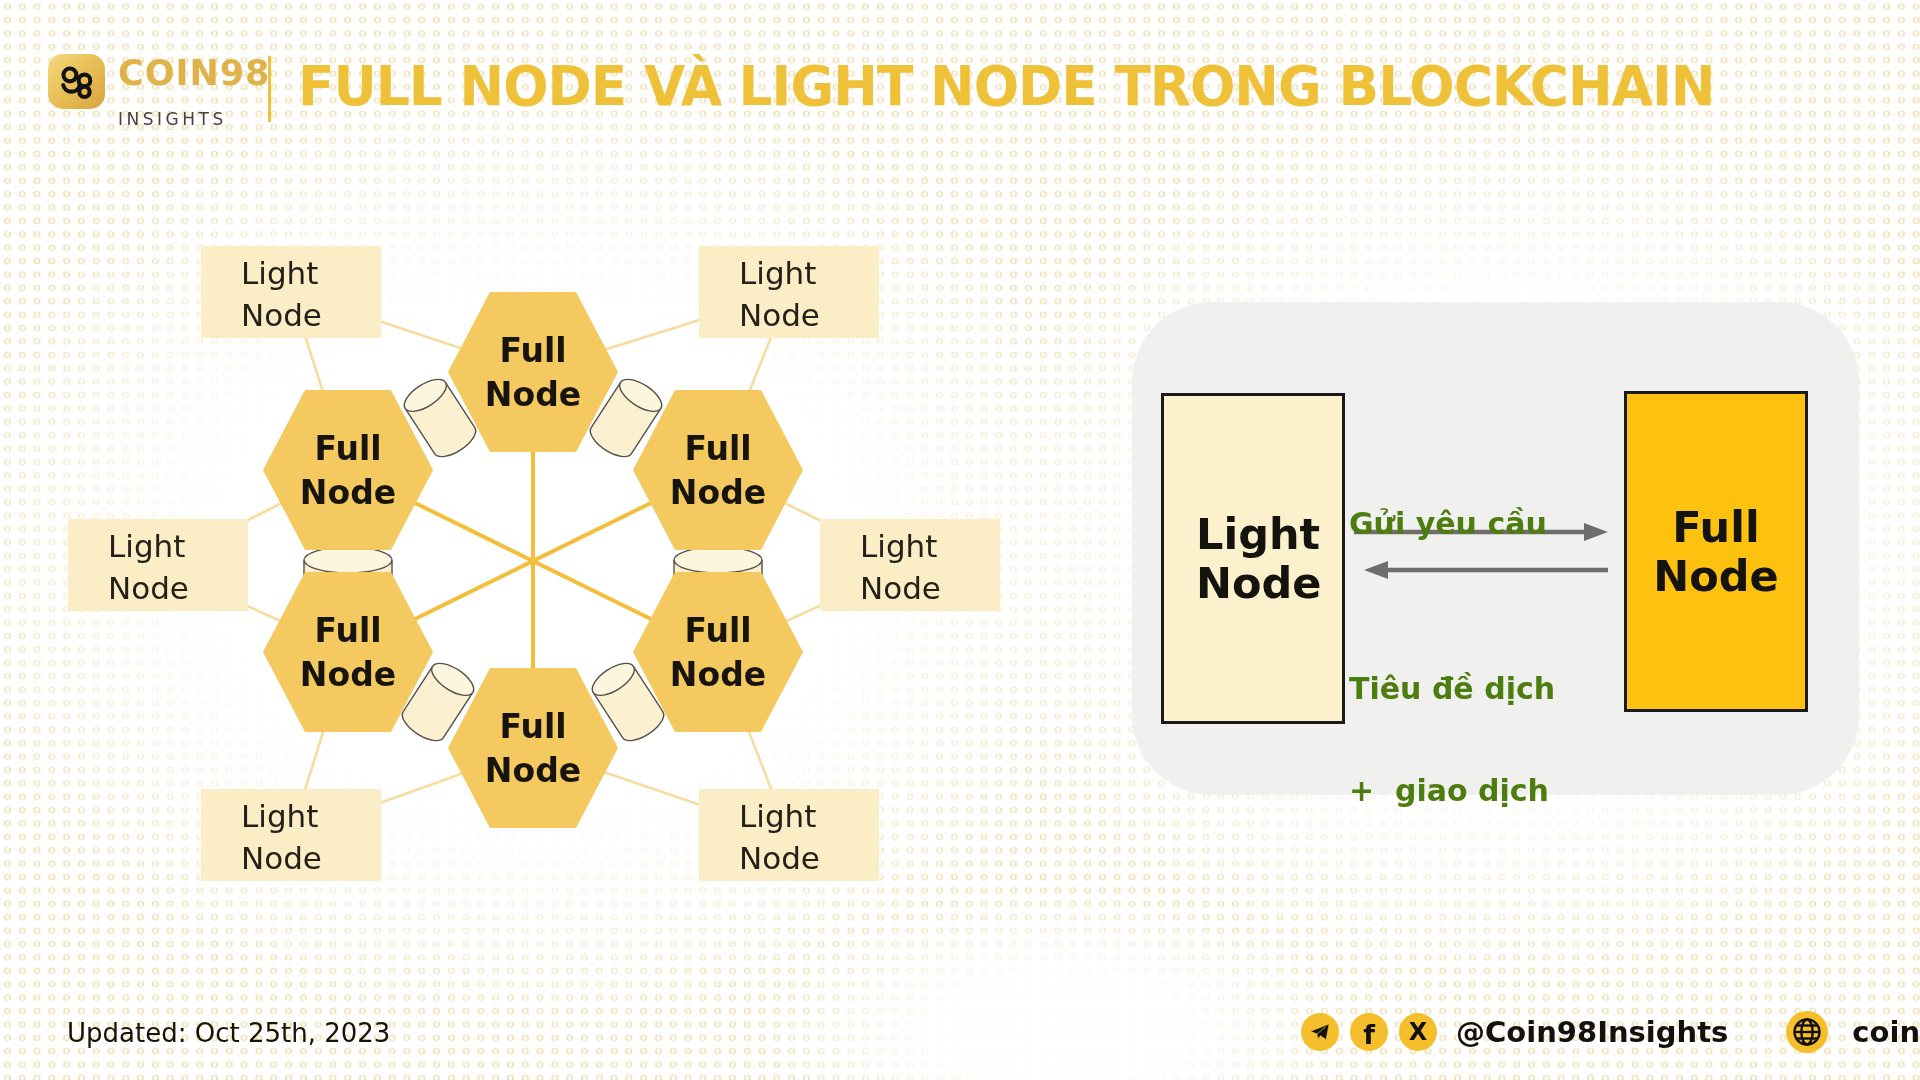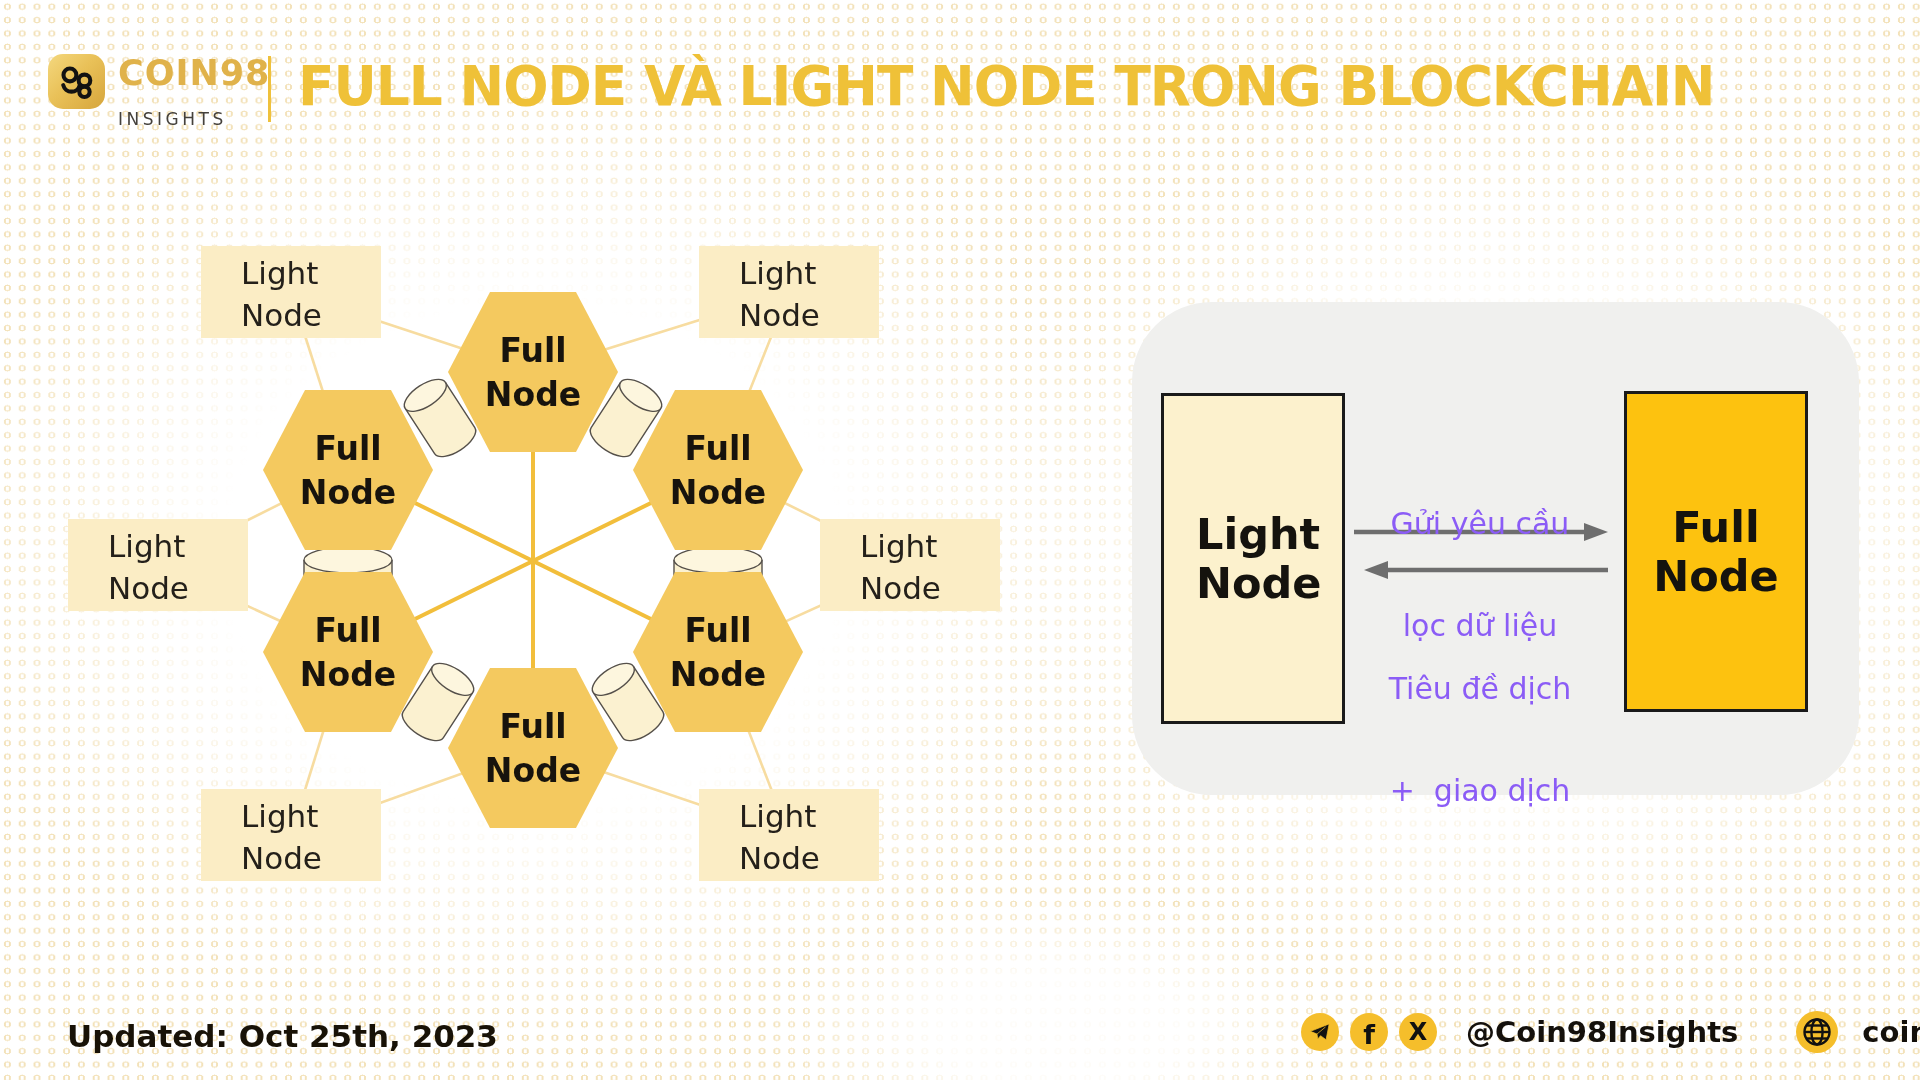--- a/index.html
+++ b/index.html
@@ -36,31 +36,31 @@
 
   
   #exchange-panel{left:1132px;top:302px;width:727px;height:493px;background:#f0f0ee;border-radius:80px;}
   .node-rect{position:absolute;display:flex;align-items:center;border:3px solid #1a1a1a;box-sizing:border-box;}
   #light-node-rect{left:29px;top:91px;width:184px;height:331px;background:#fcf1cd;}
   #light-node-rect .node-rect-text{margin-left:32px;text-align:left;}
   #full-node-rect{left:492px;top:89px;width:184px;height:321px;background:#fdc20f;justify-content:center;}
   #full-node-rect .node-rect-text{text-align:center;}
   .node-rect-text{font-size:43px;font-weight:700;color:#15130e;line-height:1.12;}
   #arrow-svg{position:absolute;left:0;top:0;width:727px;height:493px;}
-  .exchange-label{position:absolute;left:217px;width:262px;text-align:center;
-    font-size:30px;color:#8b5cf6;line-height:34px;white-space:pre-wrap;}
+  .exchange-label{position:absolute;left:217px;width:262px;
+    font-size:30px;color:#4d7c0f;line-height:34px;white-space:pre-wrap;font-weight:bold;}
   #request-label{top:137px;}
   #response-label{top:302px;}
 
   
-  #updated-text{left:67px;top:1018px;font-size:31px;font-weight:700;color:#181207;}
+  #updated-text{left:67px;top:1018px;font-size:26px;font-weight:400;color:#181207;}
   #social-row{left:1301px;top:1009px;display:flex;align-items:center;gap:11px;height:46px;}
   .social-circle{width:38px;height:38px;border-radius:50%;background:#f5be2b;
     display:flex;align-items:center;justify-content:center;}
-  .social-handle{font-size:29px;font-weight:700;color:#14100b;margin-left:18px;}
+  .social-handle{font-size:29px;font-weight:700;color:#14100b;margin-left:8px;}
   .globe-wrap{margin-left:46px;display:flex;align-items:center;}
   .website-text{font-size:29px;font-weight:700;color:#14100b;margin-left:12px;}
   .fb-f{font-size:27px;font-weight:700;color:#111;line-height:1;transform:translateY(2px);}
   .x-glyph{font-size:24px;font-weight:700;color:#111;line-height:1;}
 </style>
 </head>
 <body>
 
 <div id="page">
 
@@ -198,21 +198,20 @@
       <g stroke="#6E6E6E" stroke-width="4.5" fill="#6E6E6E">
         <line x1="222" y1="230" x2="452" y2="230"></line>
         <polygon points="452,221 476,230 452,239" stroke="none"></polygon>
         <line x1="476" y1="268" x2="256" y2="268"></line>
         <polygon points="256,259 232,268 256,277" stroke="none"></polygon>
       </g>
     </svg>
 
     <div class="exchange-label" id="request-label">
       <div>Gửi yêu cầu</div>
-      <div>lọc dữ liệu</div>
     </div>
     <div class="exchange-label" id="response-label">
       <div>Tiêu đề dịch</div>
       <div>+  giao dịch</div>
     </div>
   </div>
 
   <div class="layer" id="updated-text">Updated: Oct 25th, 2023</div>
 
   <div class="layer" id="social-row">

